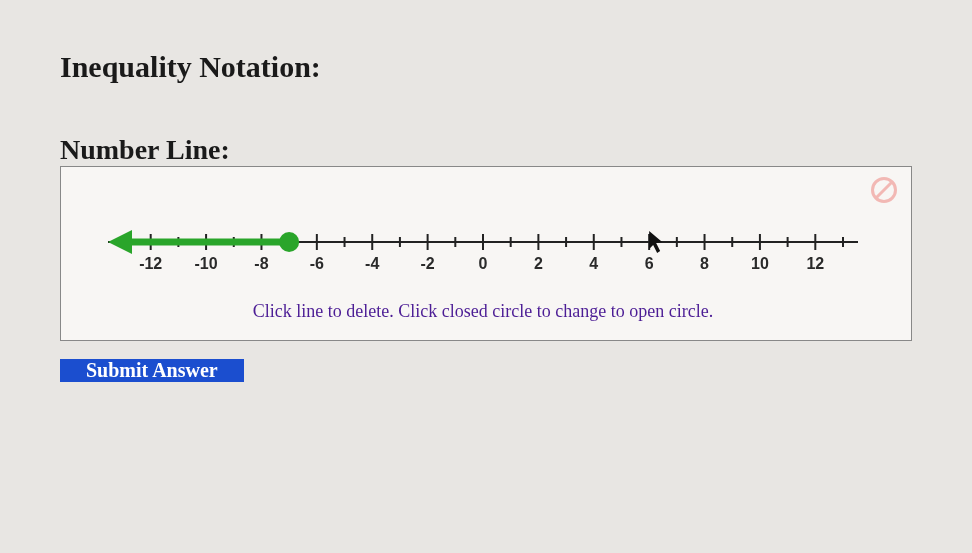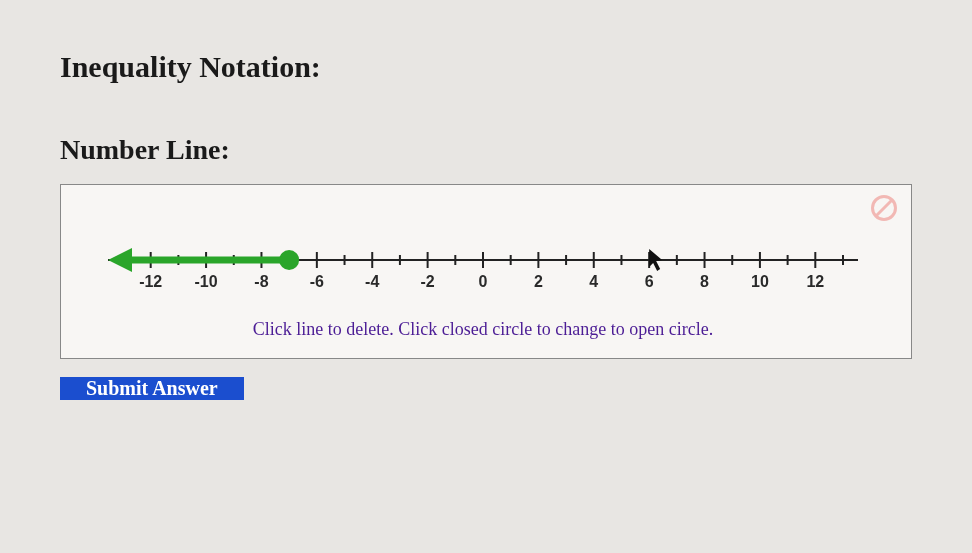--- a/index.html
+++ b/index.html
@@ -28,21 +28,20 @@
       padding: 8px 80px 8px 18px;
       font-size: 28px;
       font-style: italic;
       font-family: 'Times New Roman', serif;
       letter-spacing: 0.5px;
     }
     .answer-box .rm { font-style: normal; }
     .section-label {
       font-size: 28px;
       font-weight: bold;
-      margin-bottom: 18px;
     }
     .numberline-box {
       border: 1px solid #888;
       background: #f8f6f4;
       padding: 20px 10px 18px 4px;
       position: relative;
       margin-bottom: 18px;
     }
     .clear-icon {
       position: absolute;

